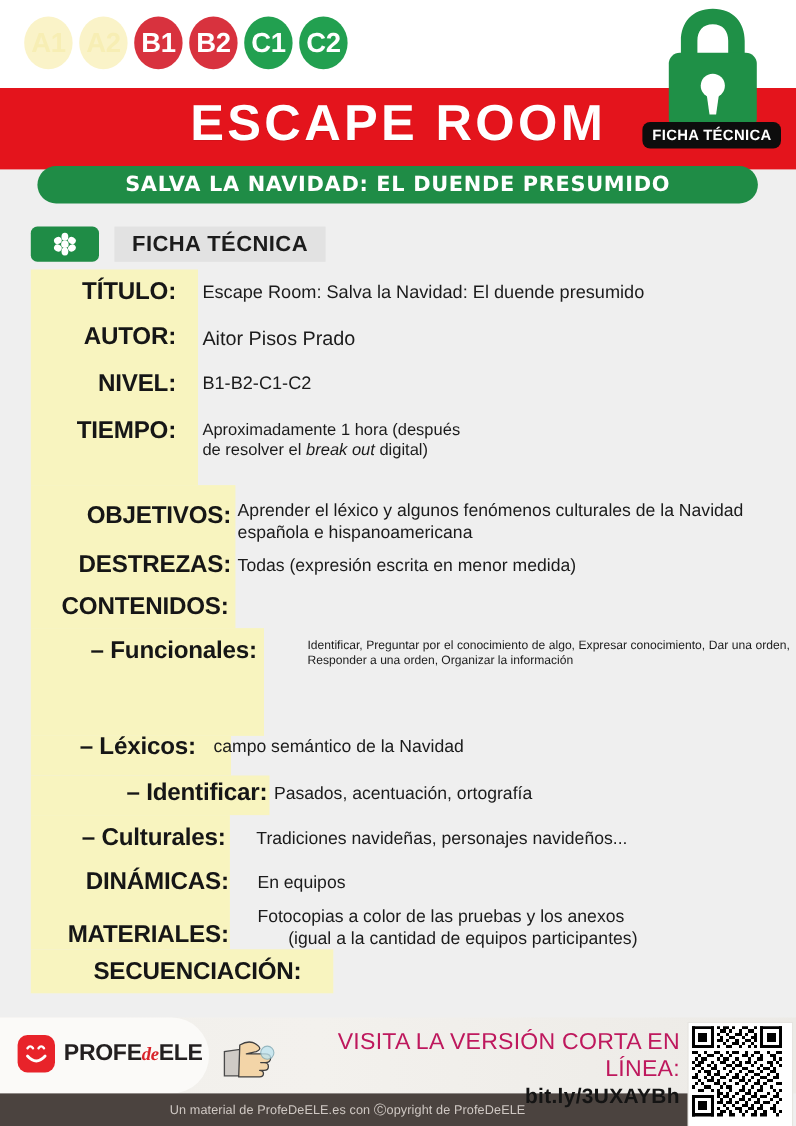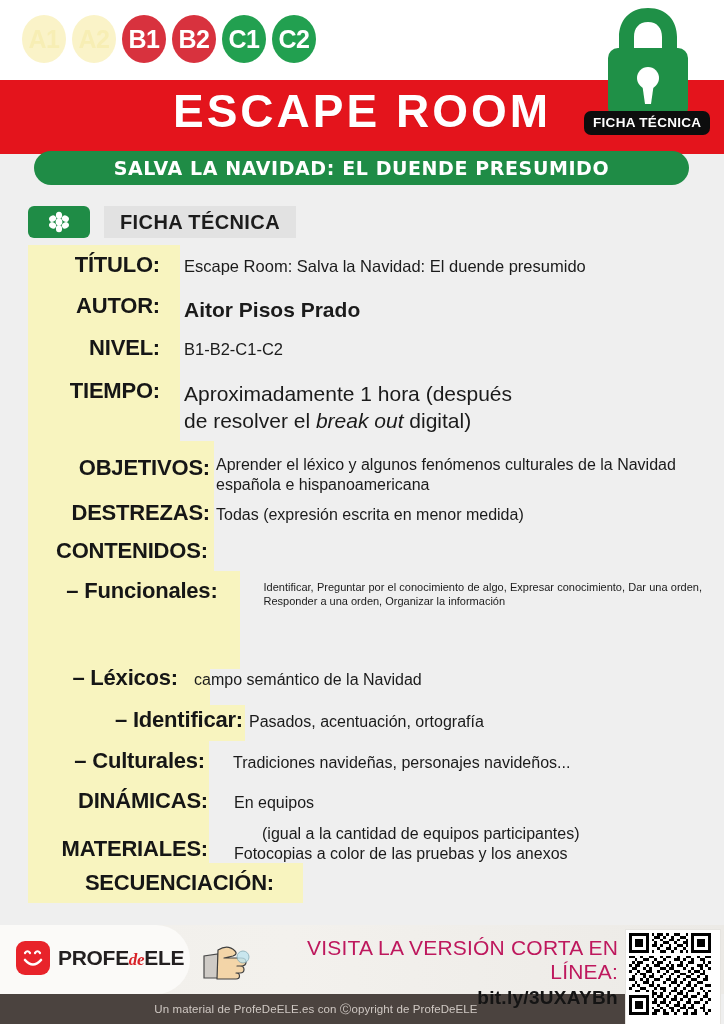--- a/index.html
+++ b/index.html
@@ -346,51 +346,51 @@
 
   <div class="rows">
 
     <div class="row" style="left:28px; top:252px; width:680px;">
       <div class="lbl" style="width:132px; font-size:22px;">TÍTULO:</div>
       <div class="val" style="margin-left:24px; font-size:16.5px; padding-top:4px;">Escape Room: Salva la Navidad: El duende presumido</div>
     </div>
 
     <div class="row" style="left:28px; top:293px; width:680px;">
       <div class="lbl" style="width:132px; font-size:22px;">AUTOR:</div>
-      <div class="val" style="margin-left:24px; font-size:21px; padding-top:4px;font-weight:bold;">Aitor Pisos Prado</div>
+      <div class="val" style="margin-left:24px; font-size:18px; padding-top:4px;">Aitor Pisos Prado</div>
     </div>
 
     <div class="row" style="left:28px; top:335px; width:680px;">
       <div class="lbl" style="width:132px; font-size:22px;">NIVEL:</div>
       <div class="val" style="margin-left:24px; font-size:16.5px; padding-top:4px;">B1-B2-C1-C2</div>
     </div>
 
     <div class="row" style="left:28px; top:378px; width:680px;">
       <div class="lbl" style="width:132px; font-size:22px;">TIEMPO:</div>
-      <div class="val" style="margin-left:24px; font-size:21px; padding-top:3px;">
+      <div class="val" style="margin-left:24px; font-size:15px; padding-top:3px;">
         <div>Aproximadamente 1 hora (después</div>
         <div><span>de resolver el </span><i>break out</i><span> digital)</span></div>
       </div>
     </div>
 
     <div class="row" style="left:28px; top:455px; width:690px;">
       <div class="lbl" style="width:182px; font-size:22px;">OBJETIVOS:</div>
       <div class="val" style="margin-left:6px; font-size:16px; width:490px; padding-top:0px;">Aprender el léxico y algunos fenómenos culturales de la Navidad española e hispanoamericana</div>
     </div>
 
     <div class="row" style="left:28px; top:500px; width:690px;">
       <div class="lbl" style="width:182px; font-size:22px;">DESTREZAS:</div>
       <div class="val" style="margin-left:6px; font-size:16px; padding-top:5px;">Todas (expresión escrita en menor medida)</div>
     </div>
 
     <div class="row" style="left:28px; top:538px; width:690px;">
       <div class="lbl" style="width:216px; font-size:22px; text-align:left; padding-left:28px;">CONTENIDOS:</div>
     </div>
 
-    <div class="row" style="left:12px; top:578px; width:690px;gap:40px;">
+    <div class="row" style="left:28px; top:578px; width:690px;gap:40px;">
       <div class="lbl" style="width:210px; font-size:22px;">– Funcionales:</div>
       <div class="val" style="margin-left:6px; font-size:11px; width:448px; text-align:justify; padding-top:2px;">Identificar, Preguntar por el conocimiento de algo, Expresar conocimiento, Dar una orden, Responder a una orden, Organizar la información</div>
     </div>
 
     <div class="row" style="left:28px; top:665px; width:690px;">
       <div class="lbl" style="width:150px; font-size:22px;">– Léxicos:</div>
       <div class="val" style="margin-left:16px; font-size:16px; padding-top:5px;">campo semántico de la Navidad</div>
     </div>
 
     <div class="row" style="left:28px; top:707px; width:690px;">
@@ -404,22 +404,22 @@
     </div>
 
     <div class="row" style="left:28px; top:788px; width:690px;">
       <div class="lbl" style="width:180px; font-size:22px;">DINÁMICAS:</div>
       <div class="val" style="margin-left:26px; font-size:16px; padding-top:5px;">En equipos</div>
     </div>
 
     <div class="row" style="left:28px; top:824px; width:690px;">
       <div class="lbl" style="width:180px; font-size:22px; padding-top:12px;">MATERIALES:</div>
       <div class="val" style="margin-left:26px; font-size:16px;">
+        <div>Fotocopias a color de las pruebas y los anexos</div>
         <div style="padding-left:28px;">(igual a la cantidad de equipos participantes)</div>
-        <div>Fotocopias a color de las pruebas y los anexos</div>
       </div>
     </div>
 
     <div class="row" style="left:28px; top:870px; width:690px;">
       <div class="lbl" style="width:246px; font-size:22px;">SECUENCIACIÓN:</div>
     </div>
 
   </div>
 
   <div class="footer-band"></div>

